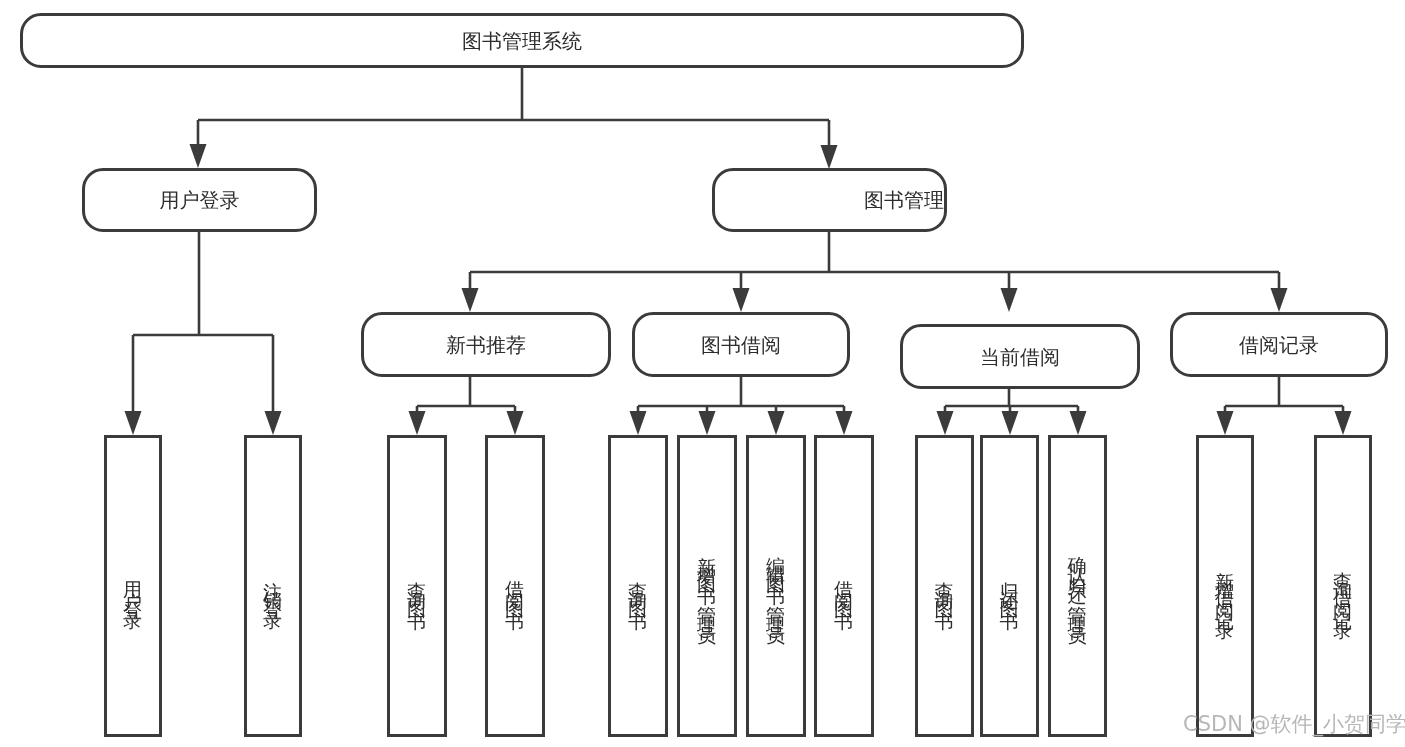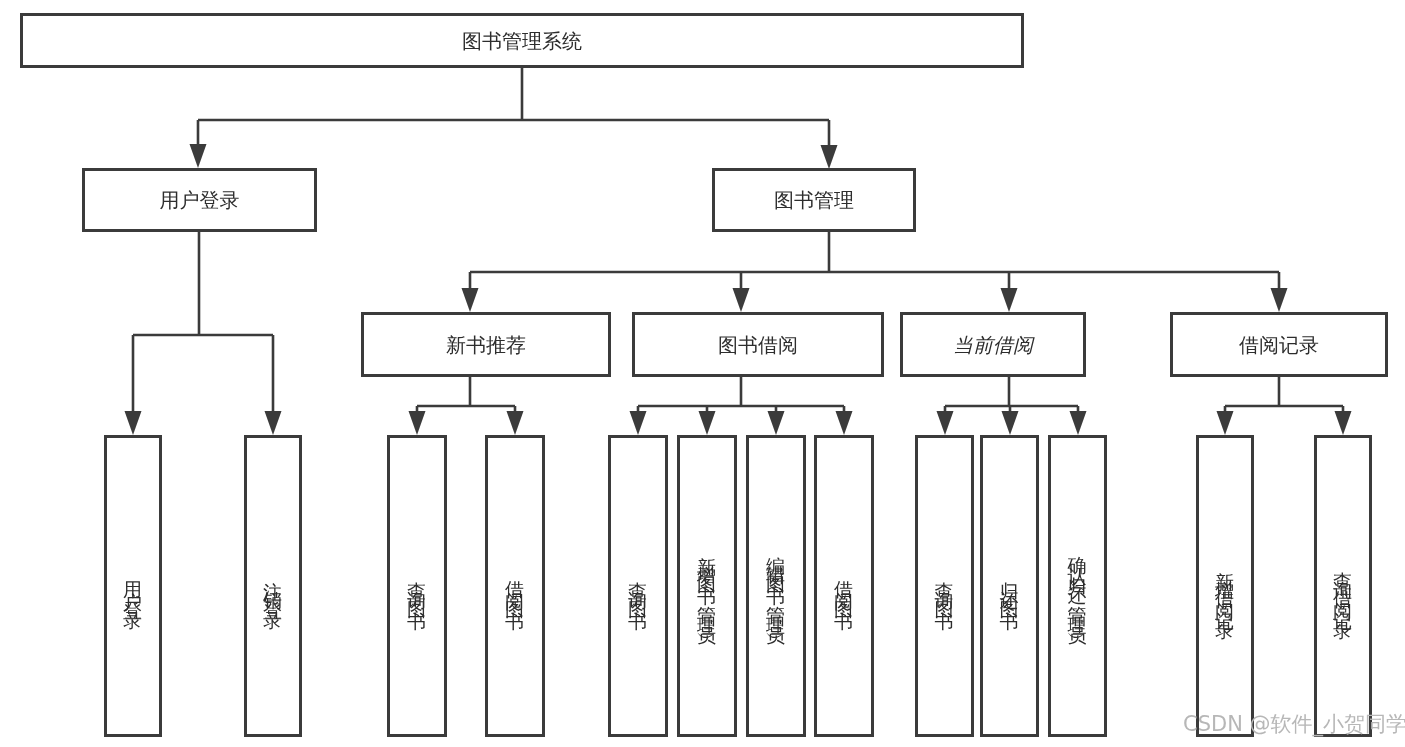--- a/index.html
+++ b/index.html
@@ -13,21 +13,21 @@
   .wires{position:absolute;left:0;top:0;z-index:1;}
   .node{
     position:absolute;
     box-sizing:border-box;
     background:#ffffff;
     border:3px solid #3b3b3b;
     color:#2d2d2d;
     display:flex;align-items:center;justify-content:center;
     z-index:2;
   }
-  .hnode{font-size:20px;line-height:1;}
+  .hnode{font-size:20px;line-height:1;border-radius:21px;}
   .vnode{
     writing-mode:vertical-rl;
     text-orientation:mixed;
     font-size:19px;
     letter-spacing:10px;
     line-height:1;
     text-align:center;
   }
   .watermark{
     position:absolute;
@@ -109,31 +109,31 @@
     </g>
   </svg>
 
   <div class="node hnode" style="left:20px;top:13px;width:1004px;height:55px;">
     <span>图书管理系统</span>
   </div>
 
   <div class="node hnode" style="left:82px;top:168px;width:235px;height:64px;">
     <span>用户登录</span>
   </div>
-  <div class="node hnode" style="left:712px;top:168px;width:204px;height:64px;">
+  <div class="node hnode" style="left:712px;top:168px;width:235px;height:64px;justify-content:flex-end;">
     <span>图书管理</span>
   </div>
 
   <div class="node hnode" style="left:361px;top:312px;width:250px;height:65px;">
     <span>新书推荐</span>
   </div>
-  <div class="node hnode" style="left:632px;top:312px;width:252px;height:65px;">
+  <div class="node hnode" style="left:632px;top:312px;width:218px;height:65px;">
     <span>图书借阅</span>
   </div>
-  <div class="node hnode" style="left:900px;top:312px;width:186px;height:65px;font-style:italic;">
+  <div class="node hnode" style="left:900px;top:324px;width:240px;height:65px;">
     <span>当前借阅</span>
   </div>
   <div class="node hnode" style="left:1170px;top:312px;width:218px;height:65px;text-align:center;">
     <span>借阅记录</span>
   </div>
 
   <div class="node vnode" style="left:104px;top:435px;width:58px;height:302px;">
     <span>用户登录</span>
   </div>
   <div class="node vnode" style="left:244px;top:435px;width:58px;height:302px;">

